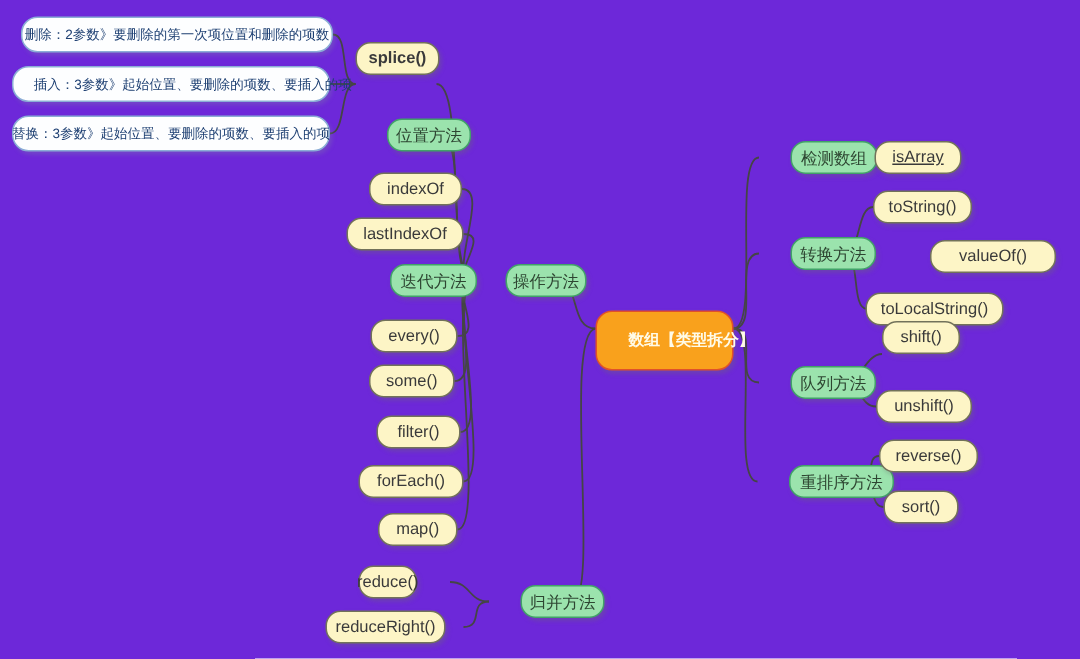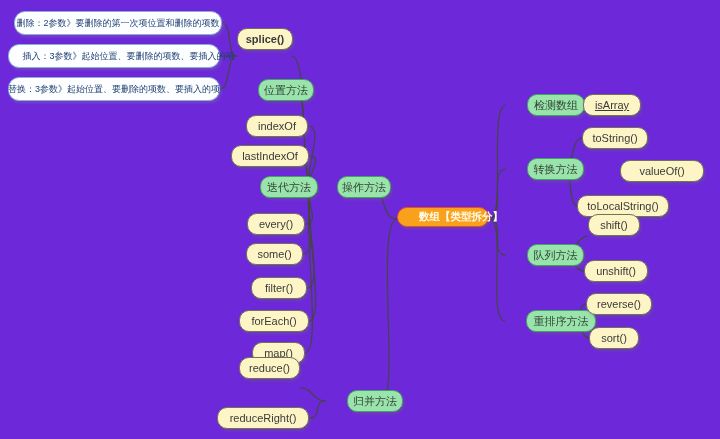--- a/index.html
+++ b/index.html
@@ -12,21 +12,21 @@
   .node{
     position:absolute;display:flex;align-items:center;justify-content:center;
     white-space:nowrap;box-sizing:border-box;height:22px;
     border-radius:10px;font-size:11px;color:#3a3a3a;
     box-shadow:1.5px 2px 3px rgba(110,110,110,0.35);
   }
   .leaf{background:#fdf5c6;border:1.4px solid #72725a;}
   .branch{background:#9be3ad;border:1.4px solid #41a268;color:#2e4632;margin-left:21px;}
   .root{
     background:#f9a11c;border:1.6px solid #e0512a;color:#fffbe8;
-    font-weight:bold;font-size:10.5px;height:20px;border-radius:11px;padding-left:36px;
+    font-weight:bold;font-size:10.5px;height:40px;border-radius:11px;padding-left:36px;
   }
   .note{
     background:#fdfeff;border:1.3px solid #8badd6;color:#1d3f72;
     font-size:9px;height:24px;border-radius:11px;
     box-shadow:1.5px 2px 3px rgba(130,140,160,0.3);
   }
   .watermark{
     position:absolute;left:576px;top:402px;font-size:21px;
     color:#cccccc;letter-spacing:1px;margin-top:44px;
   }
@@ -80,22 +80,22 @@
   <div class="node leaf" style="left:237px;top:28px;width:56px;font-weight:bold;">splice()</div>
   <div class="node branch" style="left:237px;top:79px;width:56px;">位置方法</div>
   <div class="node leaf" style="left:246px;top:115px;width:62px;">indexOf</div>
   <div class="node leaf" style="left:231px;top:145px;width:78px;">lastIndexOf</div>
   <div class="node branch" style="left:239px;top:176px;width:58px;">迭代方法</div>
   <div class="node leaf" style="left:247px;top:213px;width:58px;">every()</div>
   <div class="node leaf" style="left:246px;top:243px;width:57px;">some()</div>
   <div class="node leaf" style="left:251px;top:277px;width:56px;">filter()</div>
   <div class="node leaf" style="left:239px;top:310px;width:70px;">forEach()</div>
   <div class="node leaf" style="left:252px;top:342px;width:53px;">map()</div>
-  <div class="node leaf" style="left:239px;top:357px;width:61px;">reduce()</div>
-  <div class="node leaf" style="left:217px;top:407px;width:92px;">reduceRight()</div>
+  <div class="node leaf" style="left:239px;top:377px;width:39px;">reduce()</div>
+  <div class="node leaf" style="left:217px;top:407px;width:80px;">reduceRight()</div>
 
   <div class="node branch" style="left:316px;top:176px;width:54px;">操作方法</div>
   <div class="node branch" style="left:326px;top:390px;width:56px;">归并方法</div>
 
   <div class="node root" style="left:397px;top:207px;width:92px;">数组【类型拆分】</div>
 
   <div class="node branch" style="left:506px;top:94px;width:58px;">检测数组</div>
   <div class="node branch" style="left:506px;top:158px;width:57px;">转换方法</div>
   <div class="node branch" style="left:506px;top:244px;width:57px;">队列方法</div>
   <div class="node branch" style="left:505px;top:310px;width:70px;">重排序方法</div>

